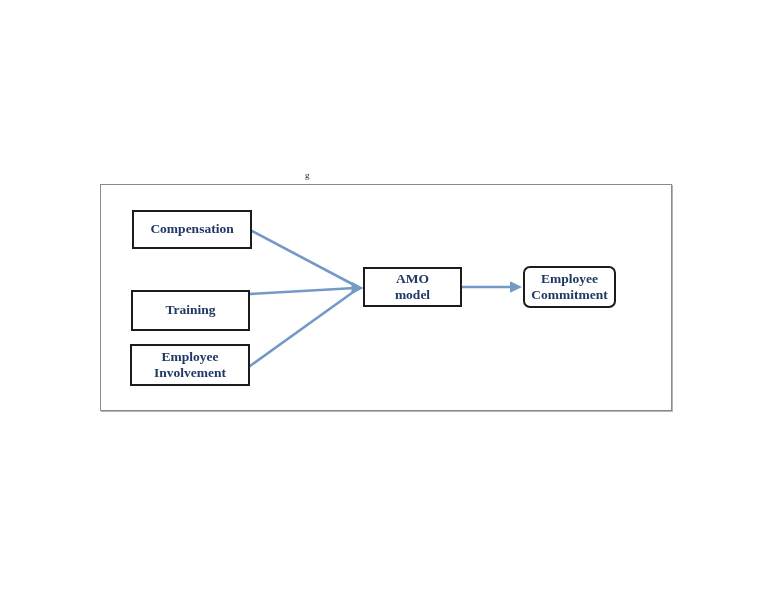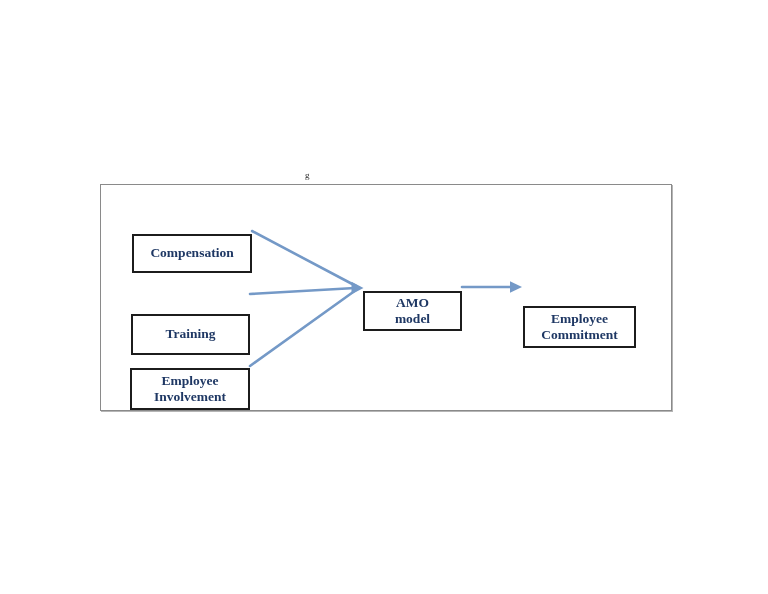--- a/index.html
+++ b/index.html
@@ -44,27 +44,26 @@
     display: flex;
     align-items: center;
     justify-content: center;
     text-align: center;
     color: var(--label-text);
     font-weight: bold;
     font-size: 13.5px;
     line-height: 1.2;
     padding: 2px 20px;
     z-index: 2;
-    margin-top: 24px;
   }
   .node-compensation        { left: 132px; top: 210px; width: 120px; height: 39px; }
   .node-training            { left: 131px; top: 290px; width: 119px; height: 41px; }
   .node-employee-involvement{ left: 130px; top: 344px; width: 120px; height: 42px; }
   .node-amo-model           { left: 363px; top: 267px; width: 99px;  height: 40px; }
-  .node-employee-commitment { left: 523px; top: 282px; width: 113px; height: 42px; }
+  .node-employee-commitment { left: 523px; top: 266px; width: 93px; height: 42px; border-radius: 7px; }
   .edges-layer {
     position: absolute;
     left: 0; top: 0;
     width: 768px;
     height: 594px;
     z-index: 1;
     pointer-events: none;
   }
   .edge {
     stroke: var(--arrow);

